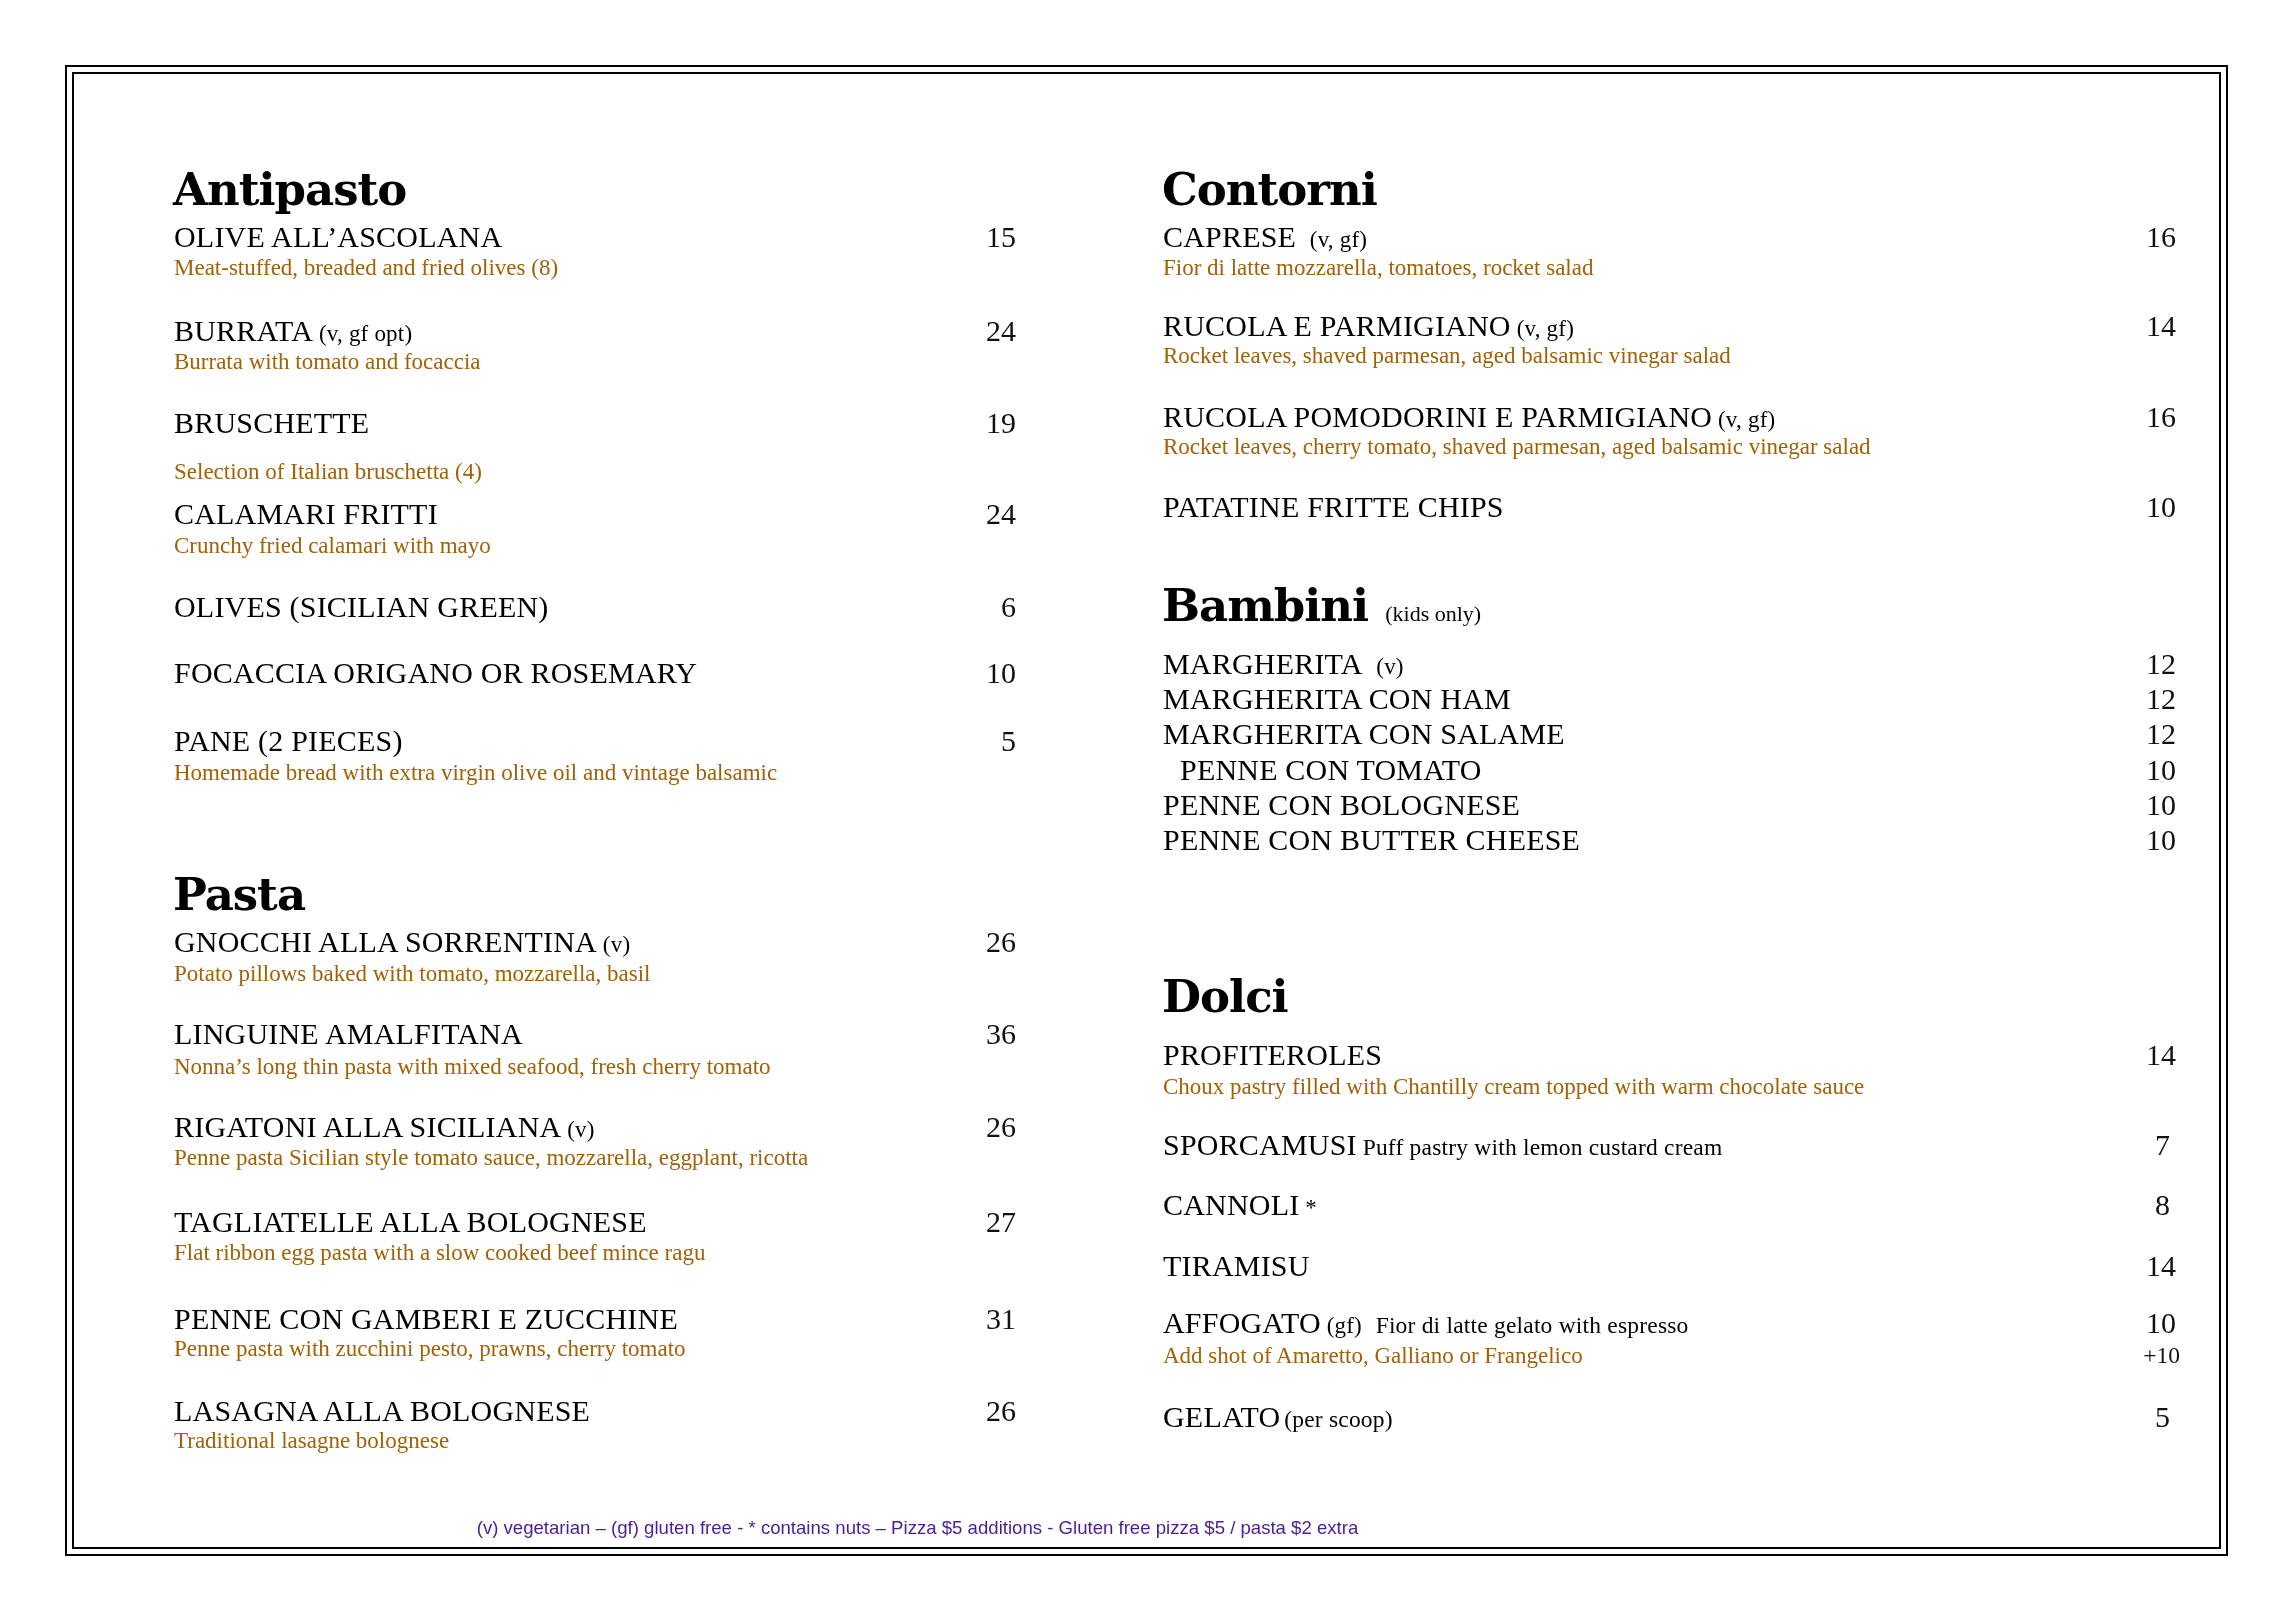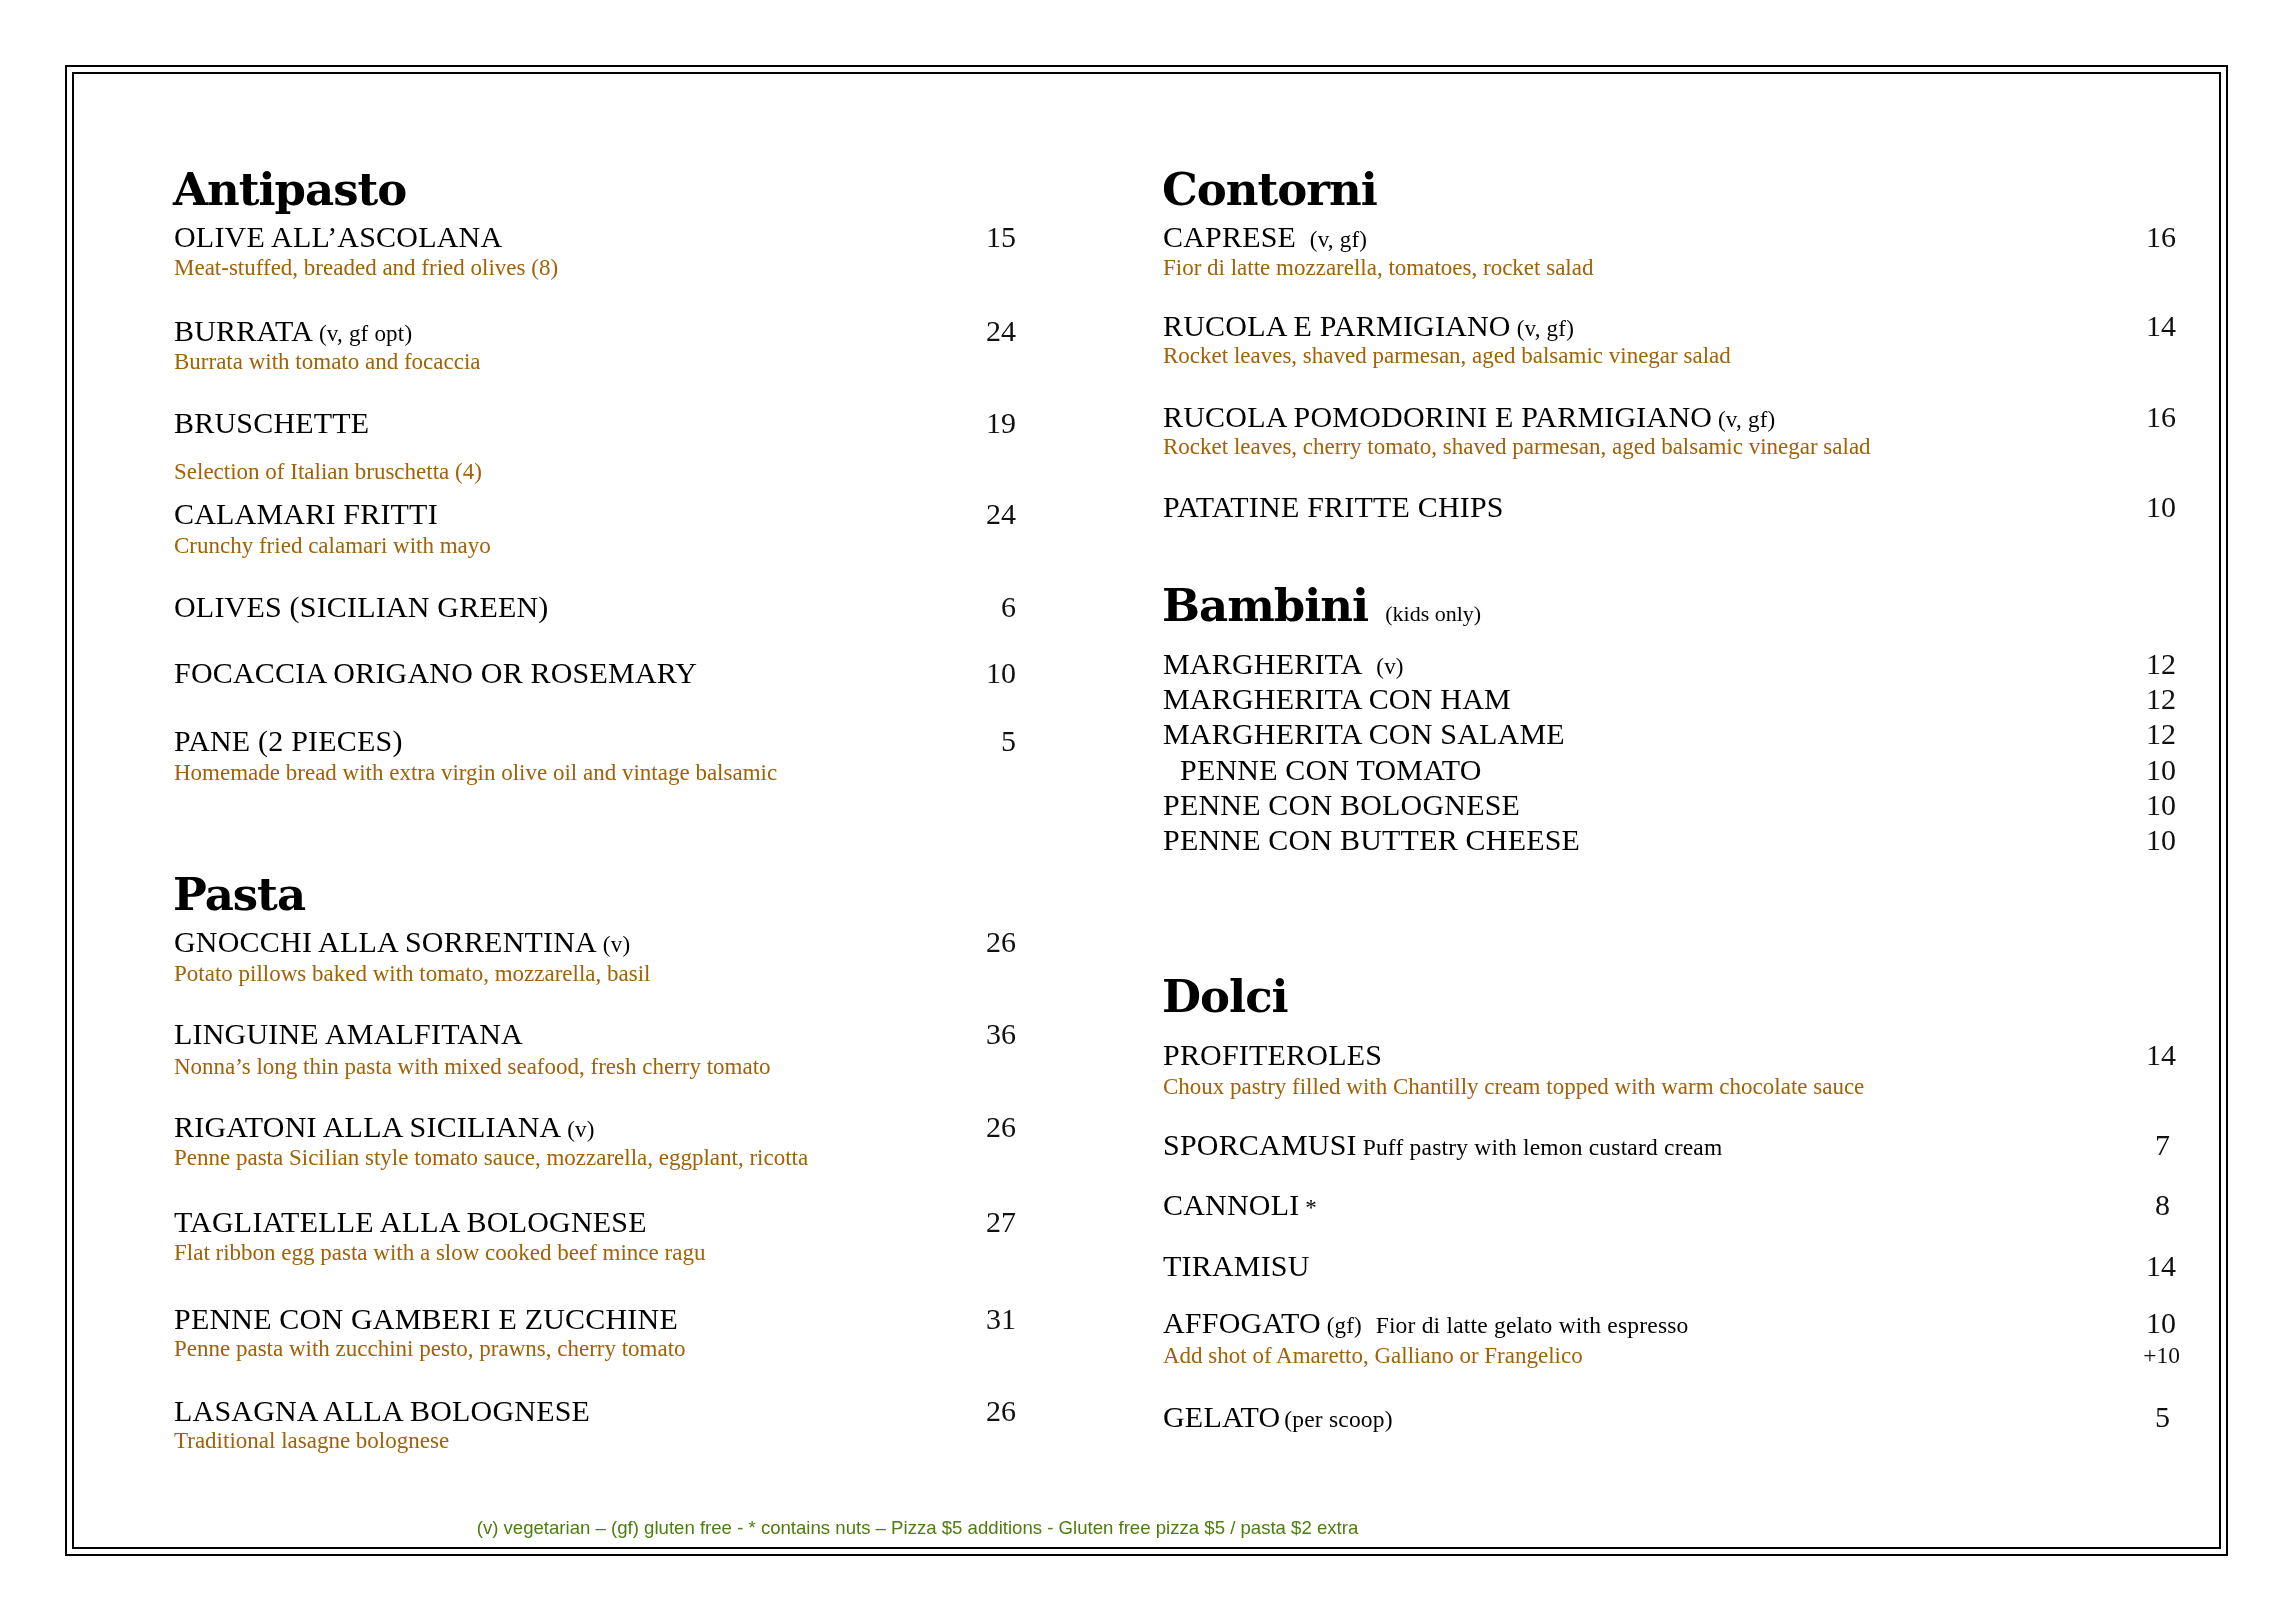--- a/index.html
+++ b/index.html
@@ -8,21 +8,21 @@
   .frame-inner { position:absolute; left:72px; top:72px; width:2149px; height:1477px; border:2px solid #000; box-sizing:border-box; }
   .line { position:absolute; white-space:nowrap; line-height:1; }
   .heading { font-family:"DejaVu Serif", serif; font-weight:bold; font-size:45px; letter-spacing:-1px; color:#000; }
   .heading .note { font-family:Liberation Serif, serif; font-weight:normal; font-size:22px; letter-spacing:0; margin-left:17px; }
   .name { font-family:"Liberation Serif", serif; font-size:30px; color:#000; letter-spacing:0.2px; }
   .tag { font-family:"Liberation Serif", serif; font-size:23px; margin-left:5.9px; }
   .inline-desc { font-family:"Liberation Serif", serif; font-size:23.5px; margin-left:5.9px; }
   .desc { font-family:"Liberation Serif", serif; font-size:23px; color:#a16207; }
   .price { position:absolute; font-family:"Liberation Serif", serif; font-size:30px; text-align:right; line-height:1; white-space:nowrap; }
   .price.small { font-size:23.5px; }
-  .footer { position:absolute; left:0; width:1835px; top:1517px; text-align:center; font-family:"Liberation Sans", sans-serif; font-size:18.6px; color:#4d7c0f; }
+  .footer { position:absolute; left:0; width:1835px; top:1517px; text-align:center; font-family:"Liberation Sans", sans-serif; font-size:18.6px; color:#4c1d95; }
 </style>
 </head>
 <body>
 
 <div class="frame-outer"></div>
 <div class="frame-inner"></div>
 
 <div>
   <div class="line heading" style="left:173px;top:167px;">Antipasto</div>
 

